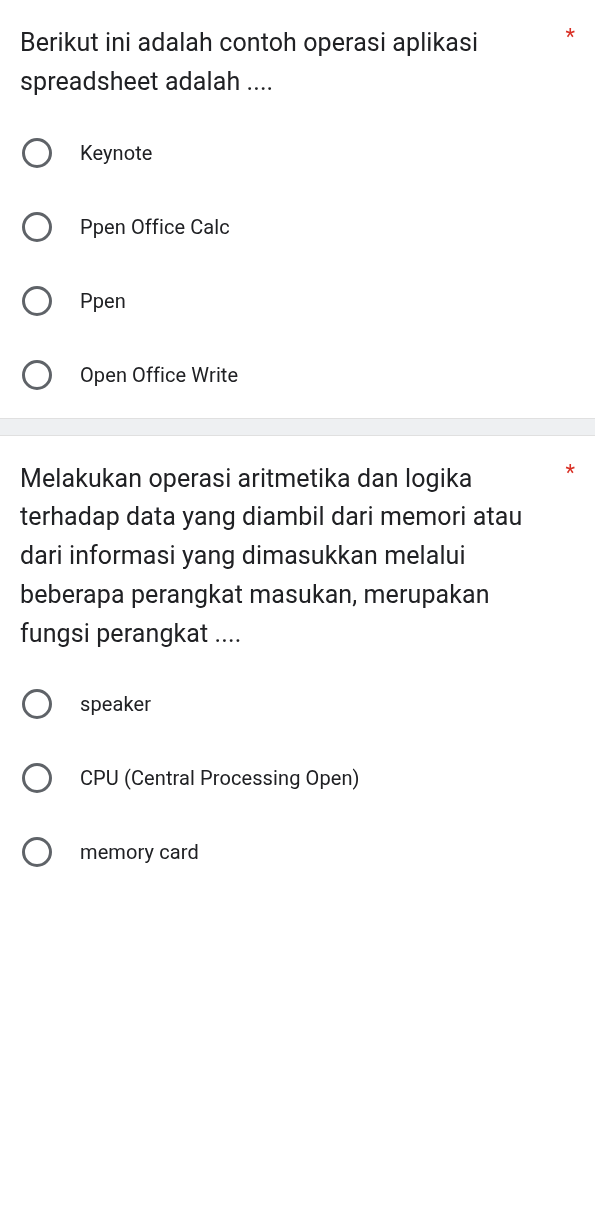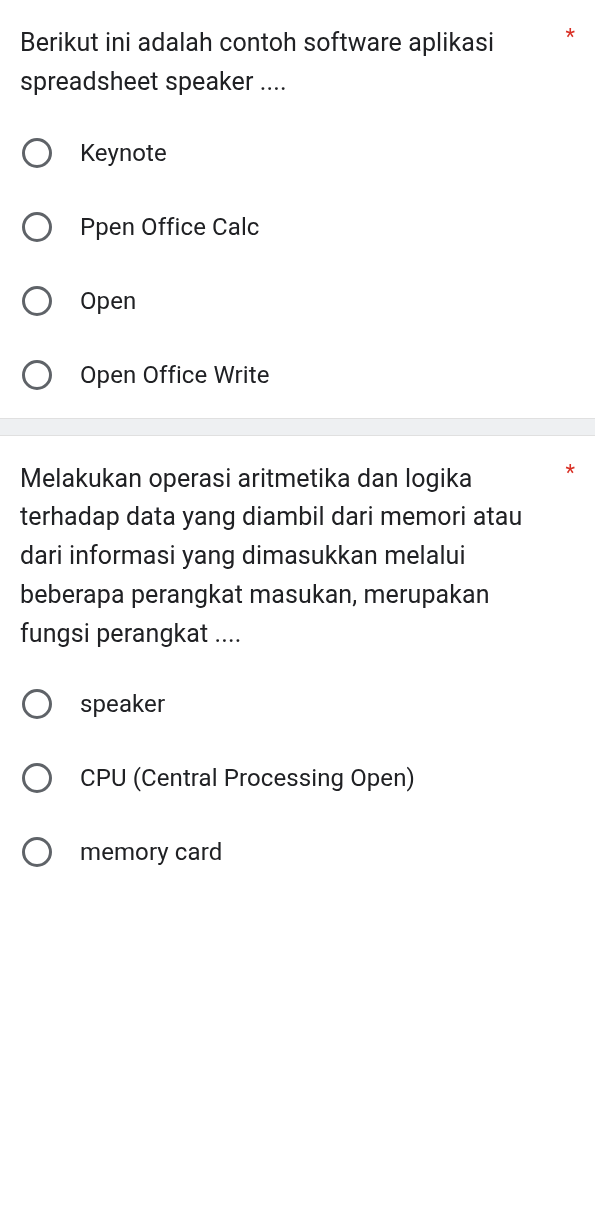--- a/index.html
+++ b/index.html
@@ -5,42 +5,42 @@
   * { box-sizing: border-box; margin: 0; padding: 0; }
   html, body { width: 595px; background: #fff; font-family: Roboto, Arial, sans-serif; color: #202124; }
   .card { background: #fff; padding: 24px 20px 28px 20px; }
   .gap { height: 18px; background: #eef0f2; border-top: 1px solid #e0e0e0; border-bottom: 1px solid #e0e0e0; }
   .question-row { display: flex; align-items: flex-start; margin-bottom: 36px; }
   .question-text { flex: 1; font-size: 25px; line-height: 1.55; letter-spacing: 0.1px; color: #202124; }
   .req { color: #d93025; font-size: 22px; margin-left: 12px; line-height: 1.2; }
   .options { display: flex; flex-direction: column; gap: 44px; padding-left: 2px; }
   .option { display: flex; align-items: center; gap: 28px; cursor: pointer; }
   .radio { width: 30px; height: 30px; border: 3px solid #5f6368; border-radius: 50%; flex: 0 0 30px; }
-  .opt-label { font-size: 24px; color: #202124; letter-spacing: 0.1px; }
+  .opt-label { font-size: 20px; color: #202124; letter-spacing: 0.1px; }
 </style>
 </head>
 <body>
 
 <div class="card">
   <div class="question-row">
-    <div class="question-text">Berikut ini adalah contoh software aplikasi spreadsheet speaker ....</div>
+    <div class="question-text">Berikut ini adalah contoh operasi aplikasi spreadsheet adalah ....</div>
     <div class="req">*</div>
   </div>
   <div class="options">
     <div class="option">
       <div class="radio"></div>
       <div class="opt-label">Keynote</div>
     </div>
     <div class="option">
       <div class="radio"></div>
       <div class="opt-label">Ppen Office Calc</div>
     </div>
     <div class="option">
       <div class="radio"></div>
-      <div class="opt-label">Open</div>
+      <div class="opt-label">Ppen</div>
     </div>
     <div class="option">
       <div class="radio"></div>
       <div class="opt-label">Open Office Write</div>
     </div>
   </div>
 </div>
 
 <div class="gap"></div>
 

